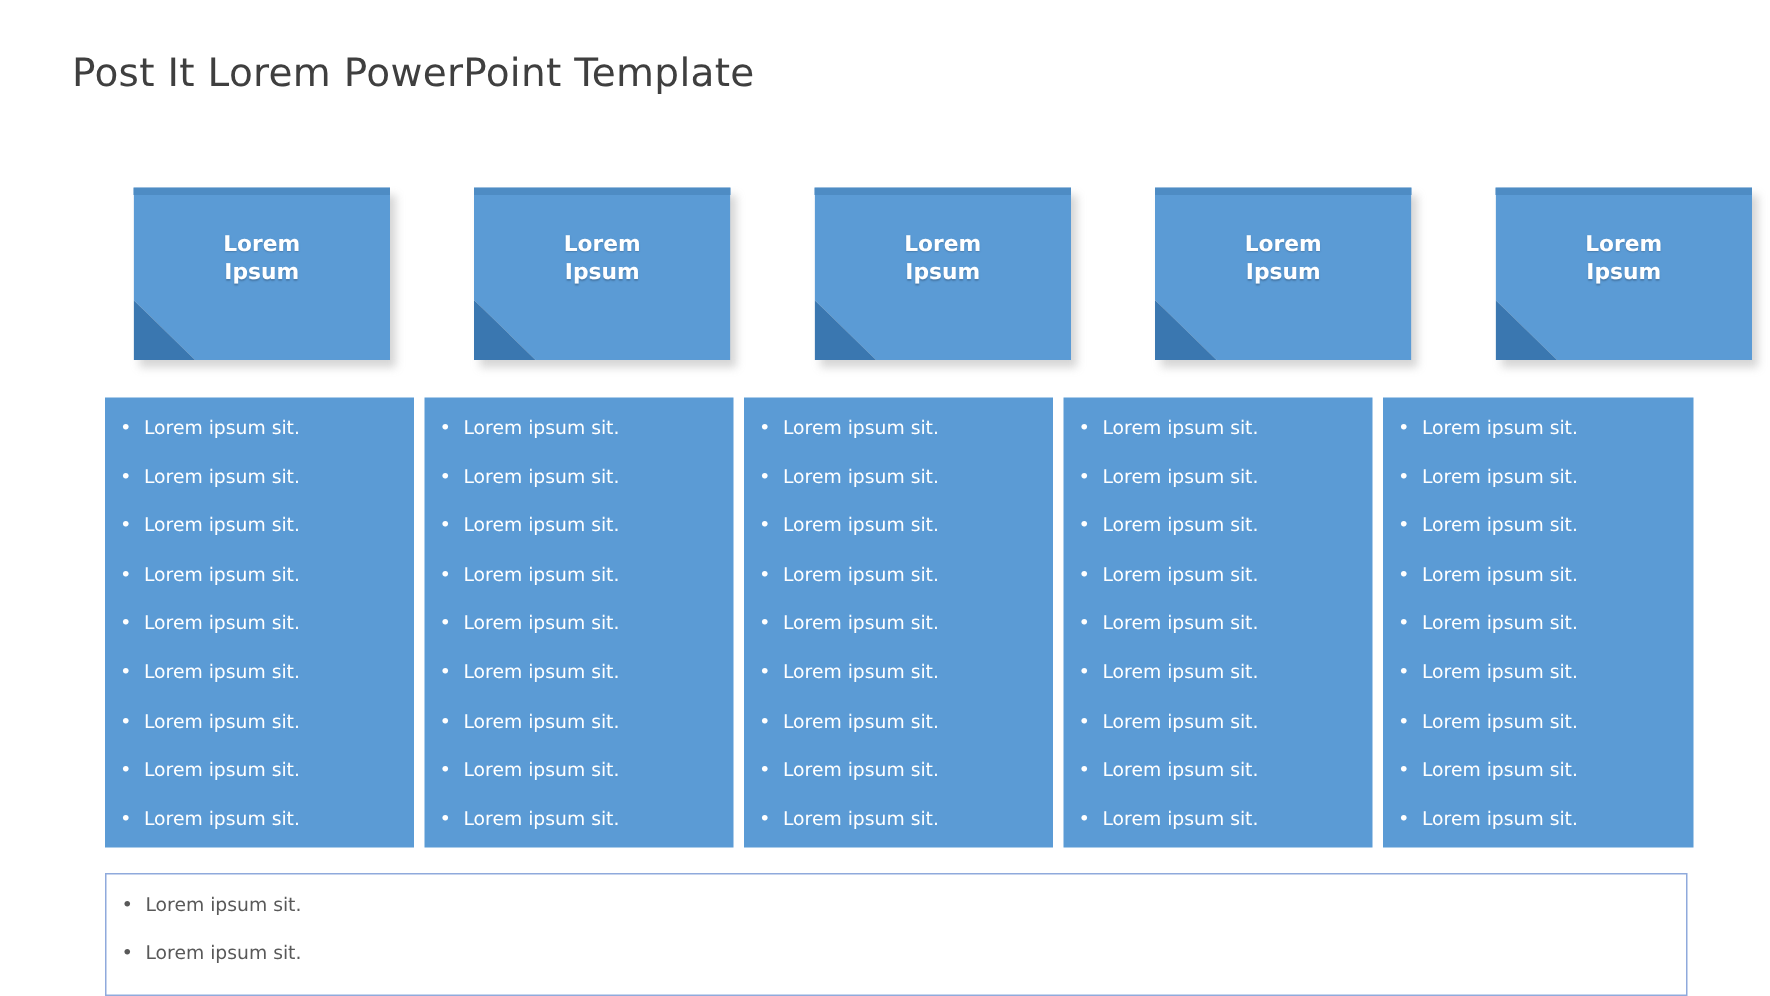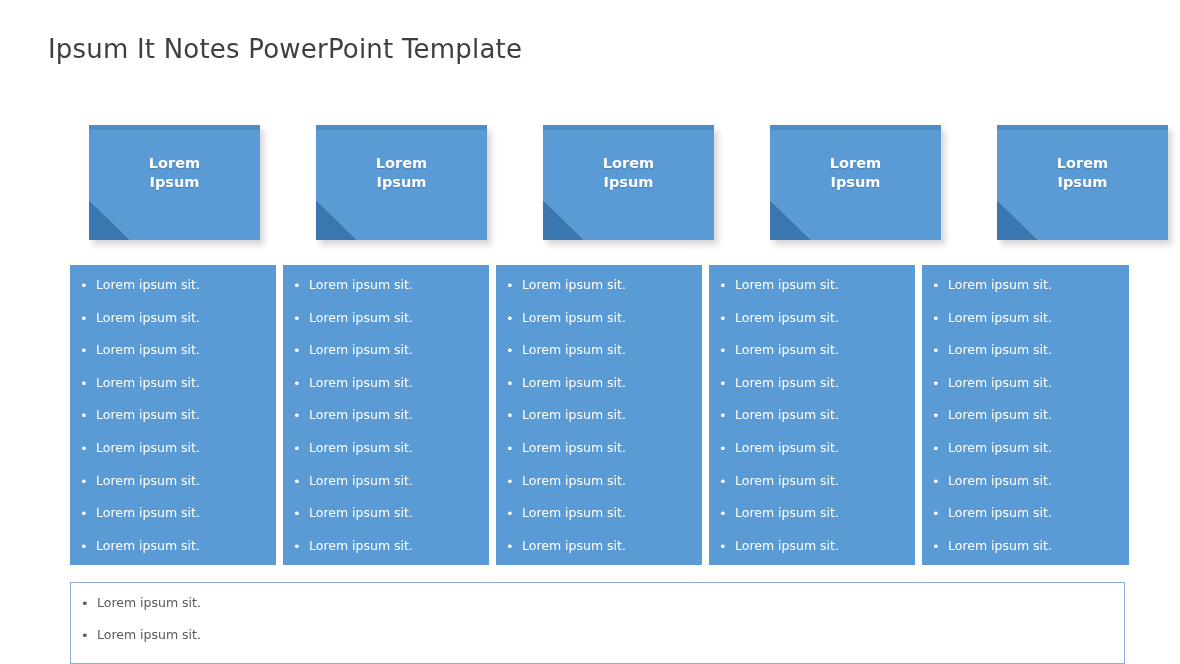--- a/index.html
+++ b/index.html
@@ -162,21 +162,21 @@
     height: 32px;
     font-size: 12.5px;
   }
   .bottom-box .bullet-dot {
     color: #595959;
   }
 </style>
 </head>
 <body>
 
-<div class="slide-title">Ipsum It Notes PowerPoint Template</div>
+<div class="slide-title">Post It Lorem PowerPoint Template</div>
 
 <div class="notes-row">
 
   <div class="note-card">
     <div class="note-shadow"></div>
     <div class="note-body"></div>
     <div class="note-topband"></div>
     <div class="note-fold"></div>
     <div class="note-label">
       <span>Lorem</span>

